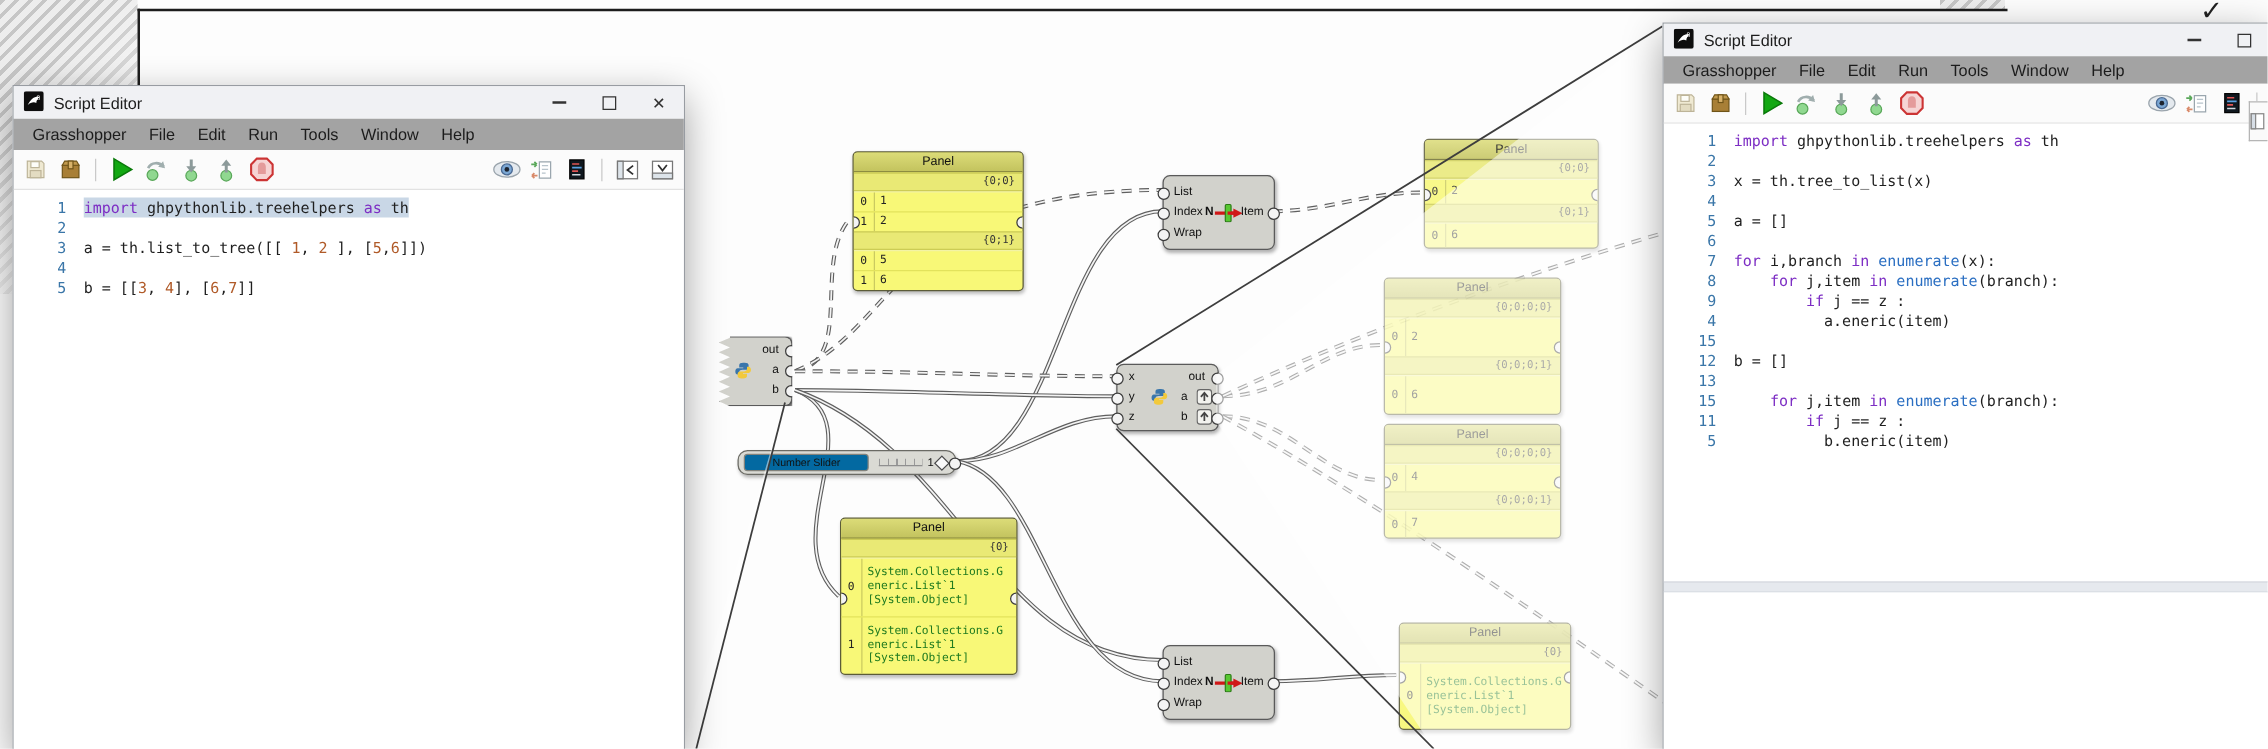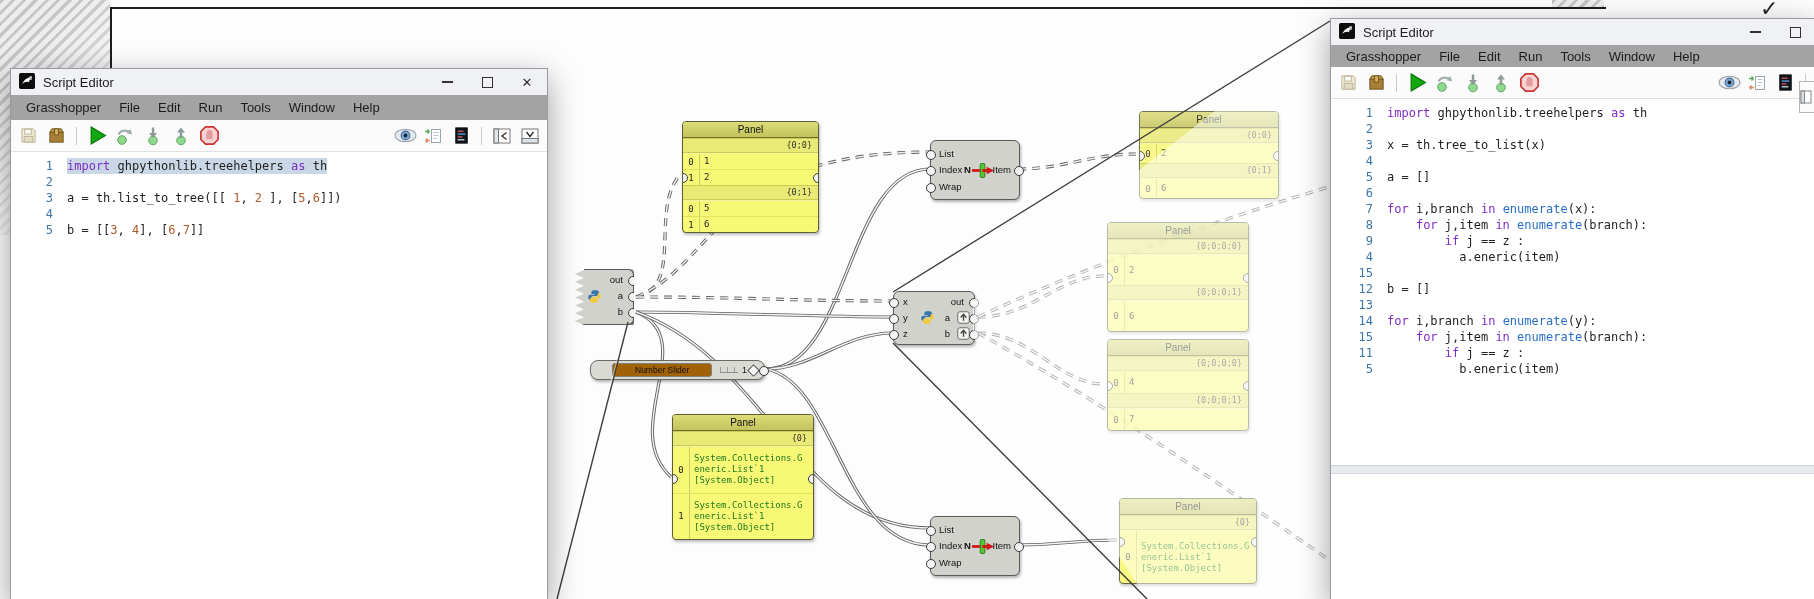--- a/index.html
+++ b/index.html
@@ -43,21 +43,21 @@
   
   .gh-comp{position:absolute;z-index:2;background:#d2d2cc;border:1.5px solid #5a5a5a;border-radius:6px;
       box-shadow:1px 2px 3px rgba(0,0,0,.3);font-size:9.5px;color:#111;}
   .gh-comp .lbl{position:absolute;white-space:nowrap;}
   .zigzag{clip-path:polygon(9px 0,100% 0,100% 100%,9px 100%,0 93%,9px 86%,0 79%,9px 72%,0 65%,9px 58%,0 51%,9px 44%,0 37%,9px 30%,0 23%,9px 16%,0 9%,9px 2%);
       border-left:none;}
   .arrowbtn{position:absolute;width:13px;height:13px;}
   
   #slider{position:absolute;z-index:2;background:#dadad4;border:1.5px solid #6a6a64;border-radius:8px;
       box-shadow:1px 2px 3px rgba(0,0,0,.3);display:flex;align-items:center;}
-  #slider .sl-label{background:#a16207;border:1px solid #82827c;border-radius:3px;margin-left:21px;
+  #slider .sl-label{background:#0369a1;border:1px solid #82827c;border-radius:3px;margin-left:4px;
       font-size:8.5px;padding:0 22px;height:12px;line-height:12px;color:#111;}
   #slider .sl-track{flex:1;height:5px;margin:0 4px 0 8px;border-bottom:1px solid #909090;
       background:repeating-linear-gradient(90deg,#9a9a9a 0 1px,transparent 1px 7px);}
   #slider .sl-value{font-size:9px;color:#111;margin-right:2px;}
   #slider .sl-handle{width:7px;height:7px;background:#fafafa;border:1.5px solid #4a4a4a;
       transform:rotate(45deg);margin-right:6px;}
   
   .window{position:absolute;z-index:10;background:#fff;border:1px solid #989ca2;
       box-shadow:0 10px 30px rgba(0,0,0,.38);display:flex;flex-direction:column;}
   .titlebar{flex:0 0 26px;background:#f0f1f4;display:flex;align-items:center;padding-left:8px;
@@ -543,21 +543,20 @@
       <div class="code-line"><span class="ln">4</span><span></span></div>
       <div class="code-line"><span class="ln">5</span><span><span class="tk-p">a = []</span></span></div>
       <div class="code-line"><span class="ln">6</span><span></span></div>
       <div class="code-line"><span class="ln">7</span><span><span class="tk-k">for</span><span class="tk-p"> i,branch </span><span class="tk-k">in</span><span class="tk-p"> </span><span class="tk-b">enumerate</span><span class="tk-p">(x):</span></span></div>
       <div class="code-line"><span class="ln">8</span><span><span class="tk-p">    </span><span class="tk-k">for</span><span class="tk-p"> j,item </span><span class="tk-k">in</span><span class="tk-p"> </span><span class="tk-b">enumerate</span><span class="tk-p">(branch):</span></span></div>
       <div class="code-line"><span class="ln">9</span><span><span class="tk-p">        </span><span class="tk-k">if</span><span class="tk-p"> j == z :</span></span></div>
       <div class="code-line"><span class="ln">4</span><span><span class="tk-p">          a.eneric(item)</span></span></div>
       <div class="code-line"><span class="ln">15</span><span></span></div>
       <div class="code-line"><span class="ln">12</span><span><span class="tk-p">b = []</span></span></div>
       <div class="code-line"><span class="ln">13</span><span></span></div>
-      <div class="code-line"><span class="ln">14</span><span><span class="tk-k">for</span><span class="tk-p"> i,branch </span><span class="tk-k">in</span><span class="tk-p"> </span><span class="tk-b">enumerate</span><span class="tk-p">(y):</span></span></div>
       <div class="code-line"><span class="ln">15</span><span><span class="tk-p">    </span><span class="tk-k">for</span><span class="tk-p"> j,item </span><span class="tk-k">in</span><span class="tk-p"> </span><span class="tk-b">enumerate</span><span class="tk-p">(branch):</span></span></div>
       <div class="code-line"><span class="ln">11</span><span><span class="tk-p">        </span><span class="tk-k">if</span><span class="tk-p"> j == z :</span></span></div>
       <div class="code-line"><span class="ln">5</span><span><span class="tk-p">          b.eneric(item)</span></span></div>
     </div>
   <div class="term-divider"></div>
   <div class="term-rest"></div>
   <div class="edge-box">
       <svg width="12" height="14" viewBox="0 0 12 14">
         <rect x="1" y="1" width="10" height="12" fill="#fff" stroke="#888"></rect>
         <rect x="1" y="1" width="3.5" height="12" fill="#d7dee6" stroke="#888"></rect>

